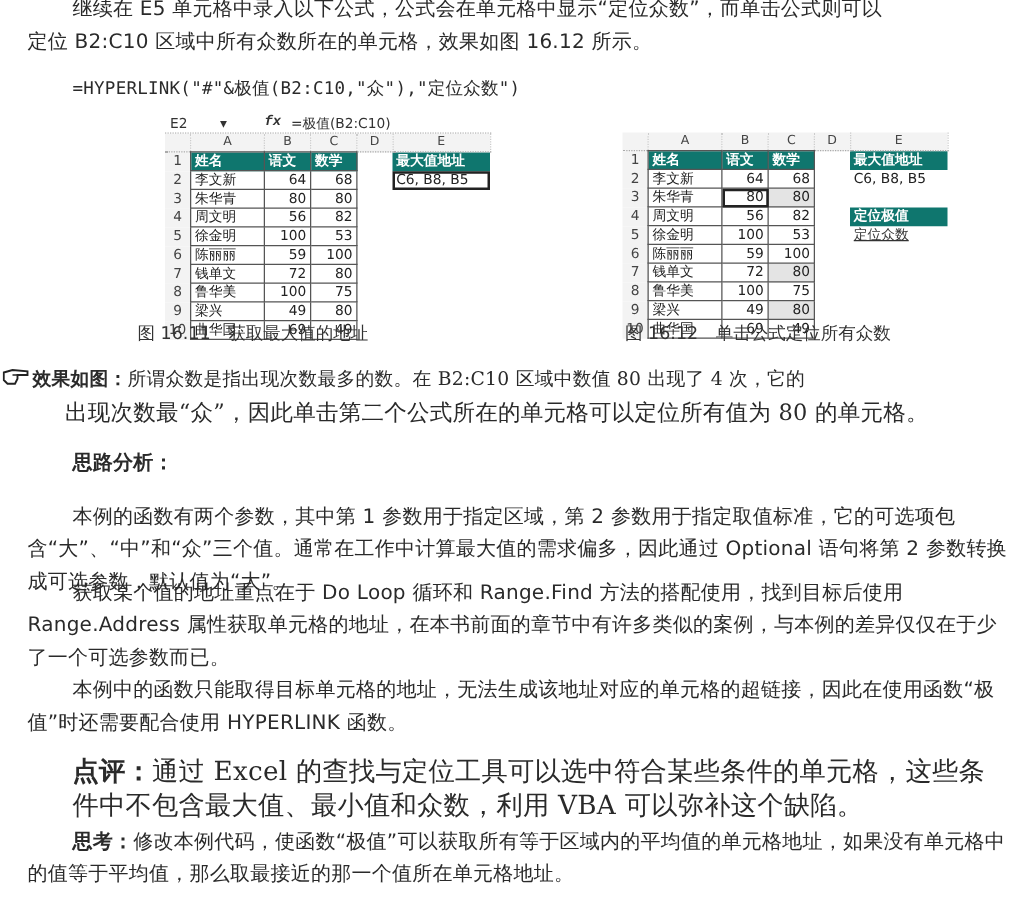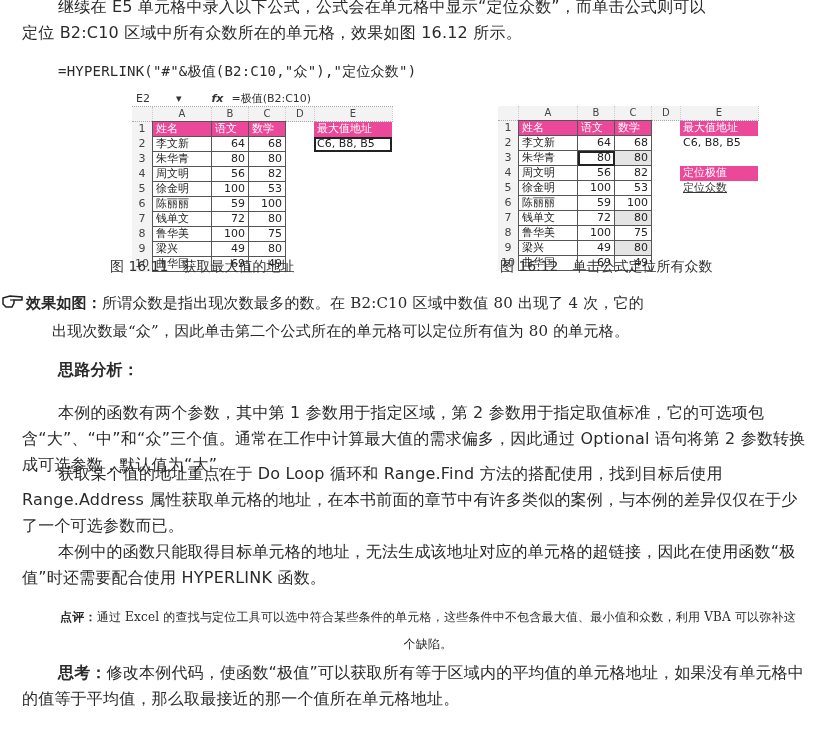--- a/index.html
+++ b/index.html
@@ -17,26 +17,26 @@
   
   .sheet { position: absolute; font-family: "DejaVu Sans", sans-serif; font-size: 11px; color: #222; }
   .sheet table { border-collapse: collapse; }
   .sheet td { height: 14px; padding: 0 3px; line-height: 14px; white-space: nowrap; }
   .hdr td { background: #f3f3f3; color: #444; text-align: center; border-bottom: 1px dotted #aaa; border-right: 1px dotted #ccc; font-size: 10px; }
   .rn { background: #f3f3f3; color: #444; text-align: center; width: 14px; border-right: 1px dotted #aaa; }
   .cA { width: 52px; border: 1px solid #555; }
   .cB, .cC { width: 30px; text-align: right; border: 1px solid #555; }
   .cD { width: 22px; }
   .cE { width: 72px; }
-  .dark { background: #ec4899; color: #fff; font-weight: normal; }
+  .dark { background: #0f766e; color: #fff; font-weight: bold; }
   .selcell { outline: 2px solid #222; outline-offset: -2px; }
   .link { text-decoration: underline; color: #333; }
   .fbar { height: 16px; border-bottom: 1px dotted #aaa; display: flex; align-items: center; font-size: 11px; color: #333; }
   .fbar .nb { width: 40px; padding-left: 4px; }
-  .fbar .fx { font-style: italic; font-weight: bold; margin: 0 8px 0 30px; }
+  .fbar .fx { font-style: italic; font-weight: bold; margin: 0 8px 0 30px; font-family: Liberation Mono, monospace; }
   .caption { position: absolute; font-size: 14px; color: #333; }
   .hand { display: inline-block; width: 22px; height: 16px; vertical-align: -2px; margin-right: 2px; }
 </style>
 </head>
 <body>
 
 <div class="p indent" style="top:-6px;">
   <span>继续在 E5 单元格中录入以下公式，公式会在单元格中显示“定位众数”，而单击公式则可以</span>
 </div>
 <div class="p" style="top:20px;">
@@ -244,26 +244,26 @@
 <div class="caption" style="left:500px; top:258px;text-align:right;">图 16.12　单击公式定位所有众数</div>
 
 <div class="p serif" style="top:290px; left:2px; width:812px; font-size:15px;">
   <span class="hand">
     <svg width="22" height="16" viewBox="0 0 22 16">
         <path d="M1 4 L8 2 L20 3 L20 6 L12 6 L12 9 L10 13 L4 13 L1 10 Z" fill="none" stroke="#222" stroke-width="1.5"></path>
         <path d="M8 6 L12 6" stroke="#222" stroke-width="1.2"></path>
       </svg>
   </span><span class="bold" style="font-family:'DejaVu Sans',sans-serif;">效果如图：</span><span>所谓众数是指出现次数最多的数。在 B2:C10 区域中数值 80 出现了 4 次，它的</span>
 </div>
-<div class="p serif" style="top:318px; left:52px; width:770px; font-size:15px;">出现次数最“众”，因此单击第二个公式所在的单元格可以定位所有值为 80 的单元格。</div>
+<div class="p serif" style="top:318px; left:52px; width:770px; font-size:18px;">出现次数最“众”，因此单击第二个公式所在的单元格可以定位所有值为 80 的单元格。</div>
 
 <div class="p bold" style="top:357px; left:58px;">思路分析：</div>
 <div class="p indent" style="top:400px;">本例的函数有两个参数，其中第 1 参数用于指定区域，第 2 参数用于指定取值标准，它的可选项包含“大”、“中”和“众”三个值。通常在工作中计算最大值的需求偏多，因此通过 Optional 语句将第 2 参数转换成可选参数，默认值为“大”。</div>
 <div class="p indent" style="top:461px;">获取某个值的地址重点在于 Do Loop 循环和 Range.Find 方法的搭配使用，找到目标后使用 Range.Address 属性获取单元格的地址，在本书前面的章节中有许多类似的案例，与本例的差异仅仅在于少了一个可选参数而已。</div>
 <div class="p indent" style="top:539px;">本例中的函数只能取得目标单元格的地址，无法生成该地址对应的单元格的超链接，因此在使用函数“极值”时还需要配合使用 HYPERLINK 函数。</div>
 
-<div class="p serif" style="top:604px; left:58px; width:740px; font-size:12px; line-height:27px;text-align:center;">
+<div class="p serif" style="top:604px; left:58px; width:740px; font-size:21px; line-height:27px;">
   <span class="bold" style="font-family:'DejaVu Sans',sans-serif;">点评：</span><span>通过 Excel 的查找与定位工具可以选中符合某些条件的单元格，这些条件中不包含最大值、最小值和众数，利用 VBA 可以弥补这个缺陷。</span>
 </div>
 
 <div class="p indent" style="top:660px;">
   <span class="bold">思考：</span><span>修改本例代码，使函数“极值”可以获取所有等于区域内的平均值的单元格地址，如果没有单元格中的值等于平均值，那么取最接近的那一个值所在单元格地址。</span>
 </div>
 
 </body></html>

